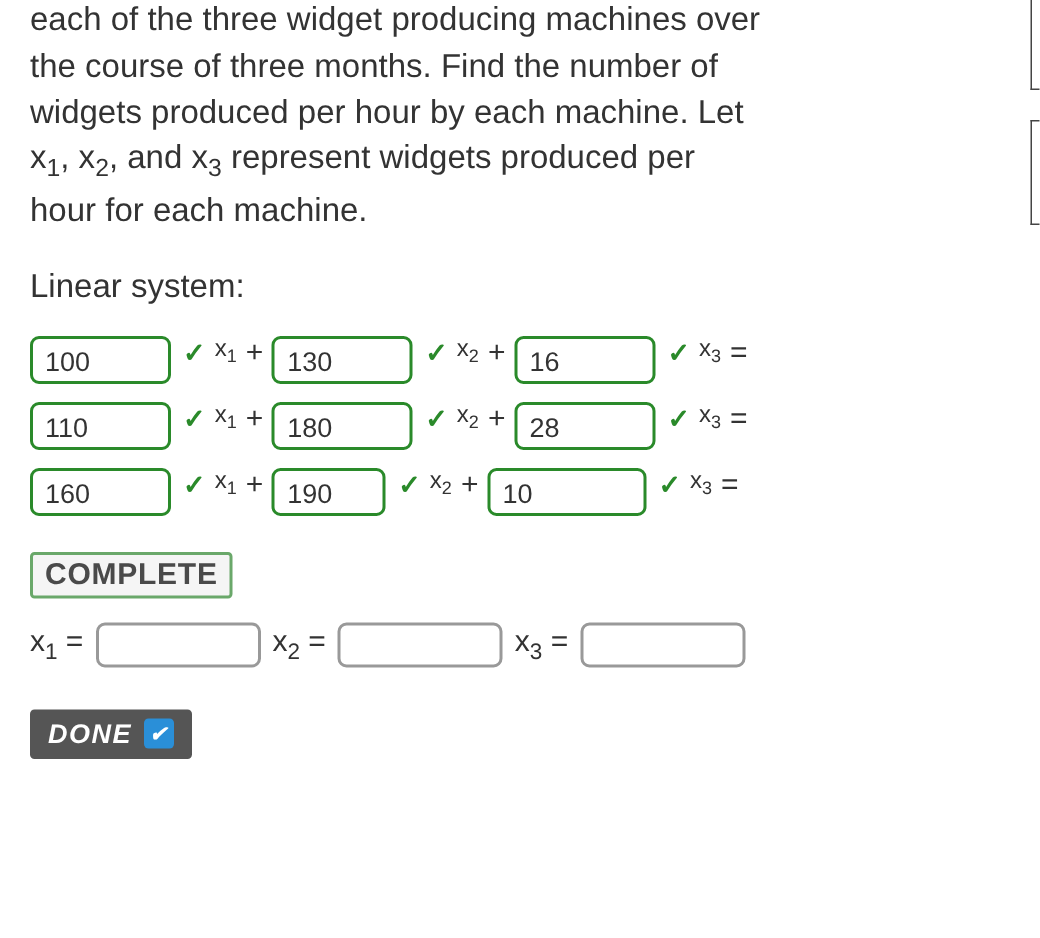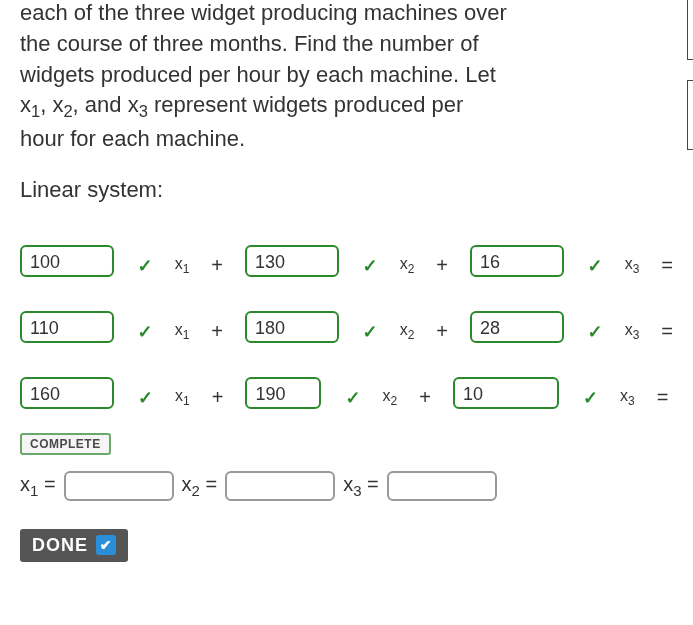--- a/index.html
+++ b/index.html
@@ -43,23 +43,22 @@
     margin-top: 22px;
     margin-bottom: 20px;
   }
   .equation-grid {
     display: flex;
     flex-direction: column;
     gap: 12px;
   }
   .equation-row {
     display: flex;
-    align-items: flex-end;
-    gap: 20px;
-    margin-top: 22px;
+    align-items: flex-start;
+    gap: 4px;
   }
   .coef-input {
     border: 2px solid #2a8a2a;
     border-radius: 6px;
     padding: 4px 8px;
     font-size: 18px;
     color: #333;
     min-width: 74px;
     box-sizing: border-box;
     text-align: left;
@@ -78,21 +77,21 @@
     white-space: nowrap;
   }
   .plus { font-size: 20px; padding: 0 2px; }
   .eq   { font-size: 20px; padding-left: 2px; }
   .complete-badge {
     display: inline-block;
     margin-top: 24px;
     border: 2px solid #6aa86a;
     color: #4a4a4a;
     font-weight: bold;
-    font-size: 12px;
+    font-size: 20px;
     letter-spacing: 0.5px;
     padding: 2px 8px;
     border-radius: 3px;
     background: #f5f5f5;
   }
   .answer-row {
     margin-top: 16px;
     display: flex;
     align-items: center;
     gap: 8px;
@@ -114,20 +113,21 @@
     gap: 8px;
     background: #555;
     color: #fff;
     font-weight: bold;
     font-size: 18px;
     letter-spacing: 1px;
     padding: 6px 12px;
     border: none;
     border-radius: 3px;
     cursor: pointer;
+    font-style: italic;
   }
   .done-check {
     display: inline-flex;
     align-items: center;
     justify-content: center;
     width: 20px;
     height: 20px;
     background: #2a8fd8;
     border-radius: 3px;
     color: white;

